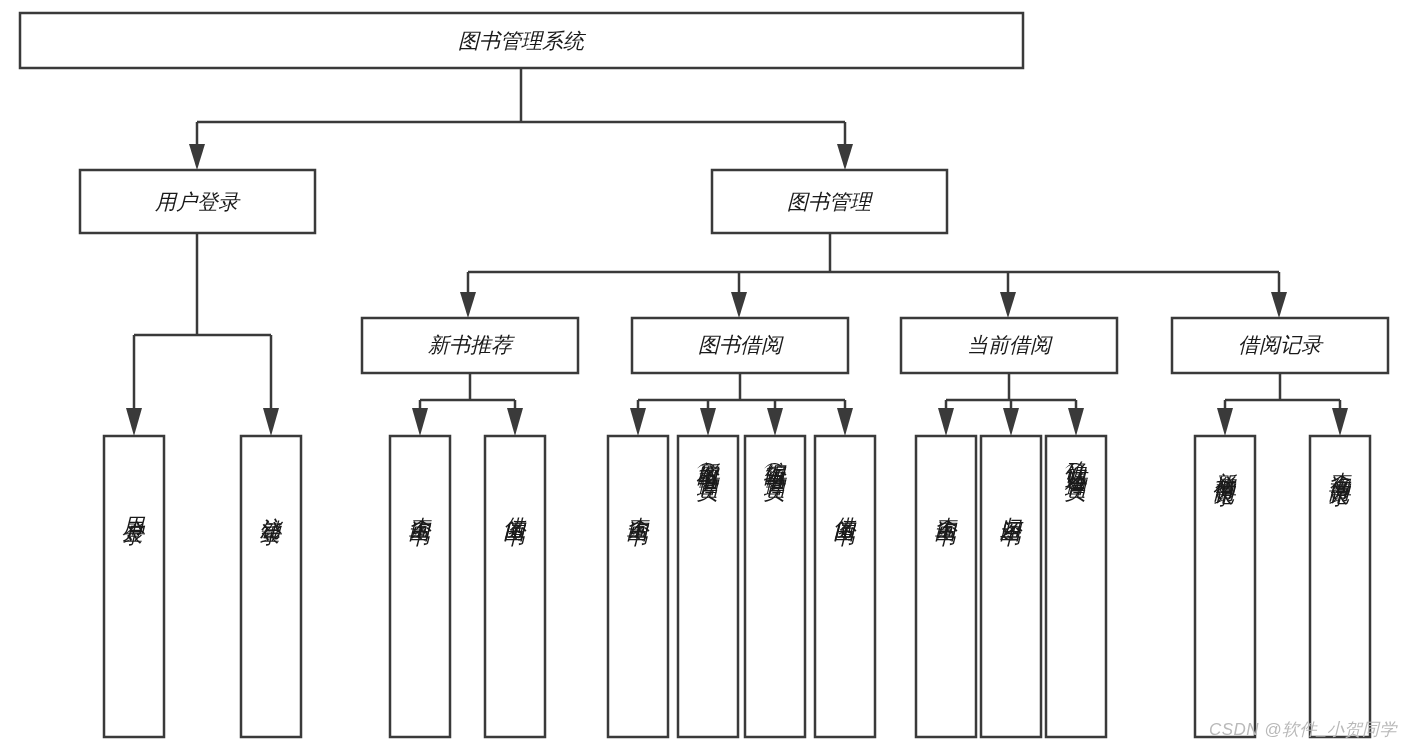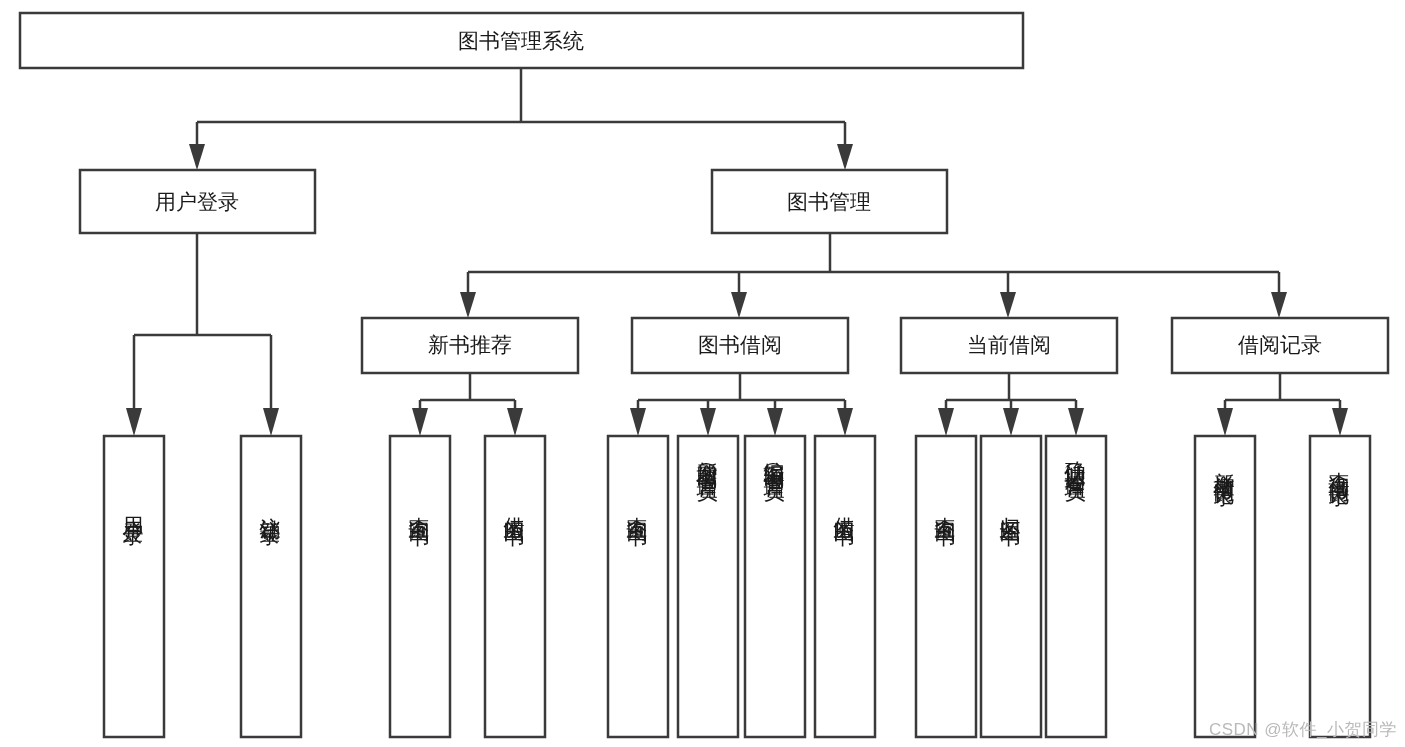--- a/index.html
+++ b/index.html
@@ -11,20 +11,21 @@
     width: 1405px;
     height: 747px;
     font-family: "Liberation Sans", sans-serif;
     overflow: hidden;
     position: relative;
   }
   #diagram-root {
     position: relative;
     width: 1405px;
     height: 747px;
+    font-style: italic;
   }
   svg.flow {
     position: absolute;
     left: 0;
     top: 0;
     width: 1405px;
     height: 747px;
   }
   .node-box {
     fill: #ffffff;

